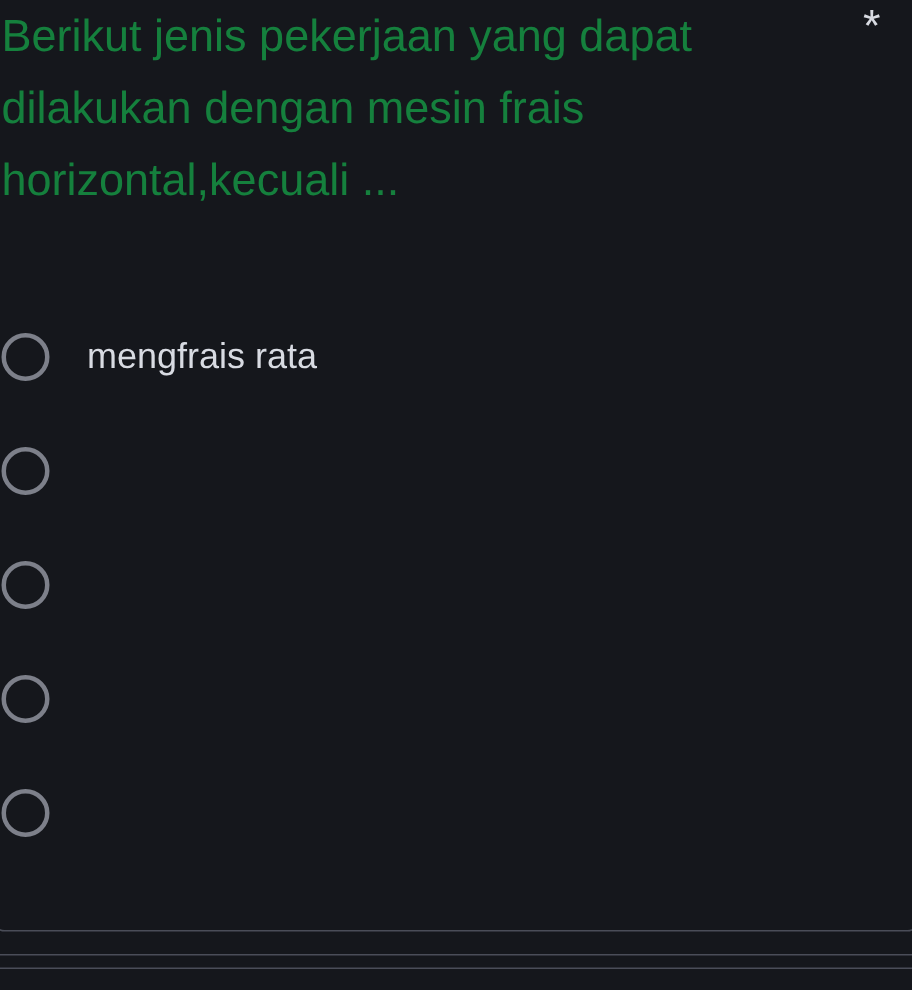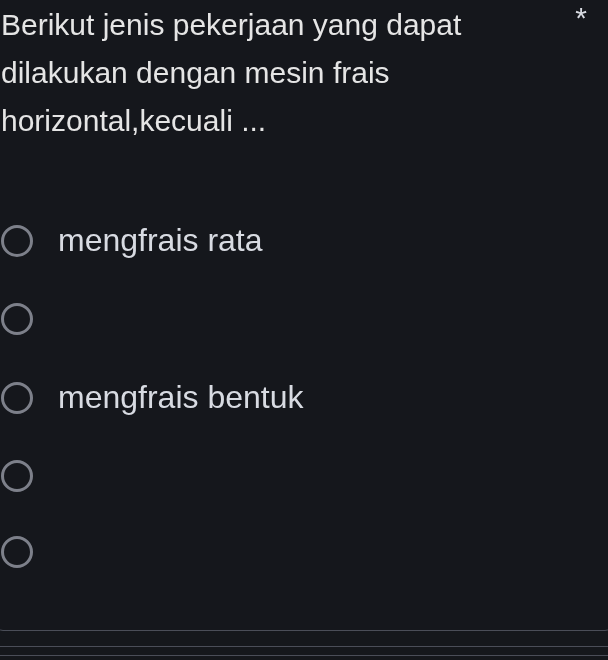--- a/index.html
+++ b/index.html
@@ -21,21 +21,21 @@
       padding: 10px 0 40px 0;
       margin: -10px -5px 15px -5px;
     }
     .question-header {
       display: flex;
       align-items: flex-start;
       gap: 10px;
       padding: 0 5px;
     }
     .question-text {
-      color: #e5e5e5;
+      color: #15803d;
       font-size: 30px;
       line-height: 1.6;
       flex: 1;
     }
     .required-marker {
       color: #d8dbe2;
       font-size: 30px;
       padding-right: 20px;
     }
     .options {
@@ -50,21 +50,21 @@
     }
     .radio {
       width: 32px;
       height: 32px;
       border: 3px solid #7d808a;
       border-radius: 50%;
       flex-shrink: 0;
     }
     .option-label {
       color: #d8dbe2;
-      font-size: 32px;
+      font-size: 24px;
     }
     .next-card {
       border: 1px solid #4a4d58;
       border-radius: 8px;
       margin: 0 -5px;
       height: 10px;
     }
   </style>
 </head>
 <body>
@@ -77,21 +77,20 @@
   <div class="options">
     <div class="option">
       <div class="radio"></div>
       <div class="option-label">mengfrais rata</div>
     </div>
     <div class="option">
       <div class="radio"></div>
     </div>
     <div class="option">
       <div class="radio"></div>
-      <div class="option-label">mengfrais bentuk</div>
     </div>
     <div class="option">
       <div class="radio"></div>
     </div>
     <div class="option">
       <div class="radio"></div>
     </div>
   </div>
 </div>
 

